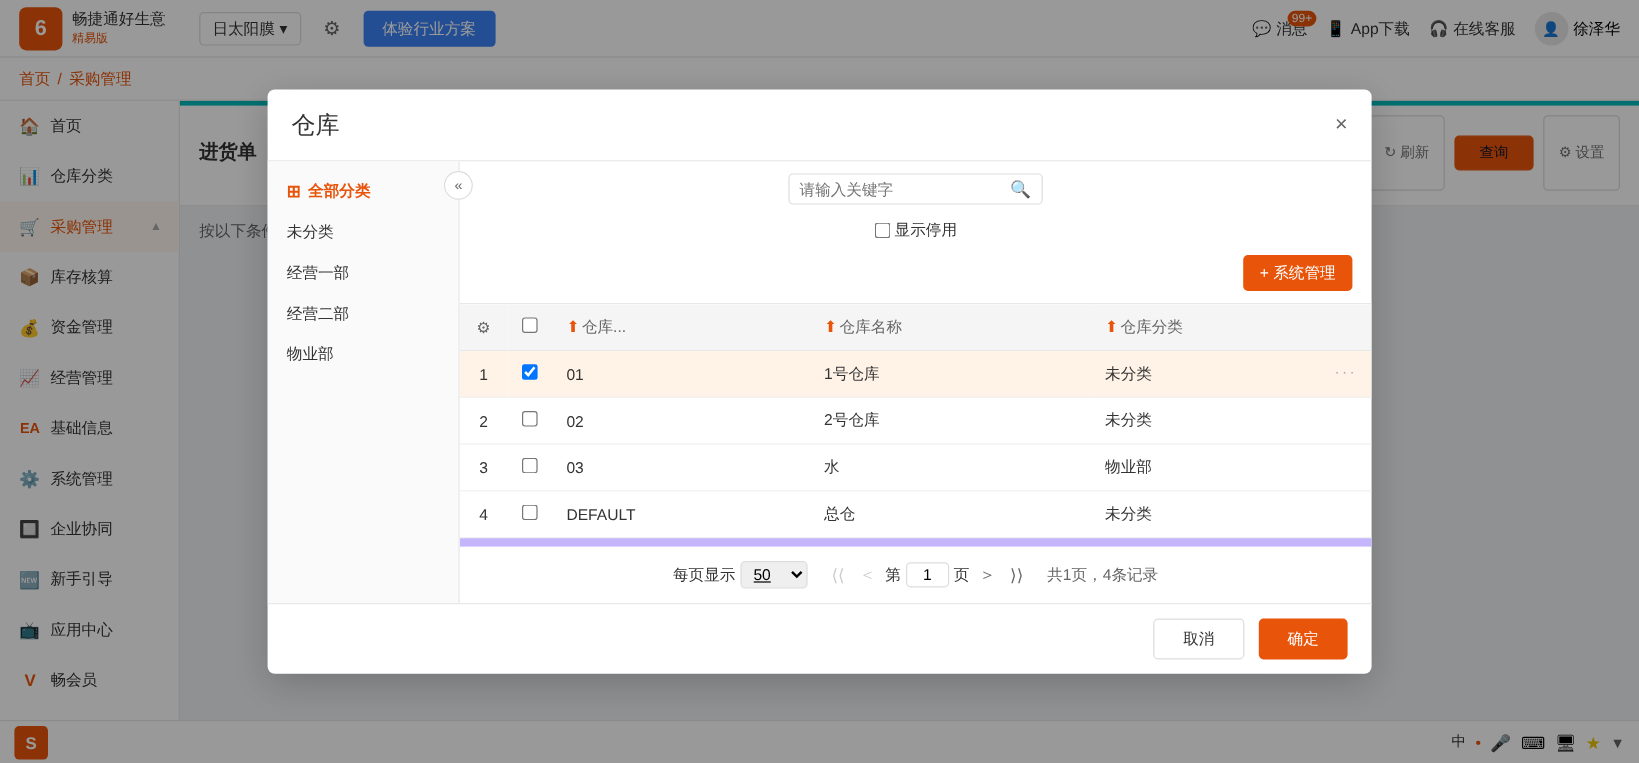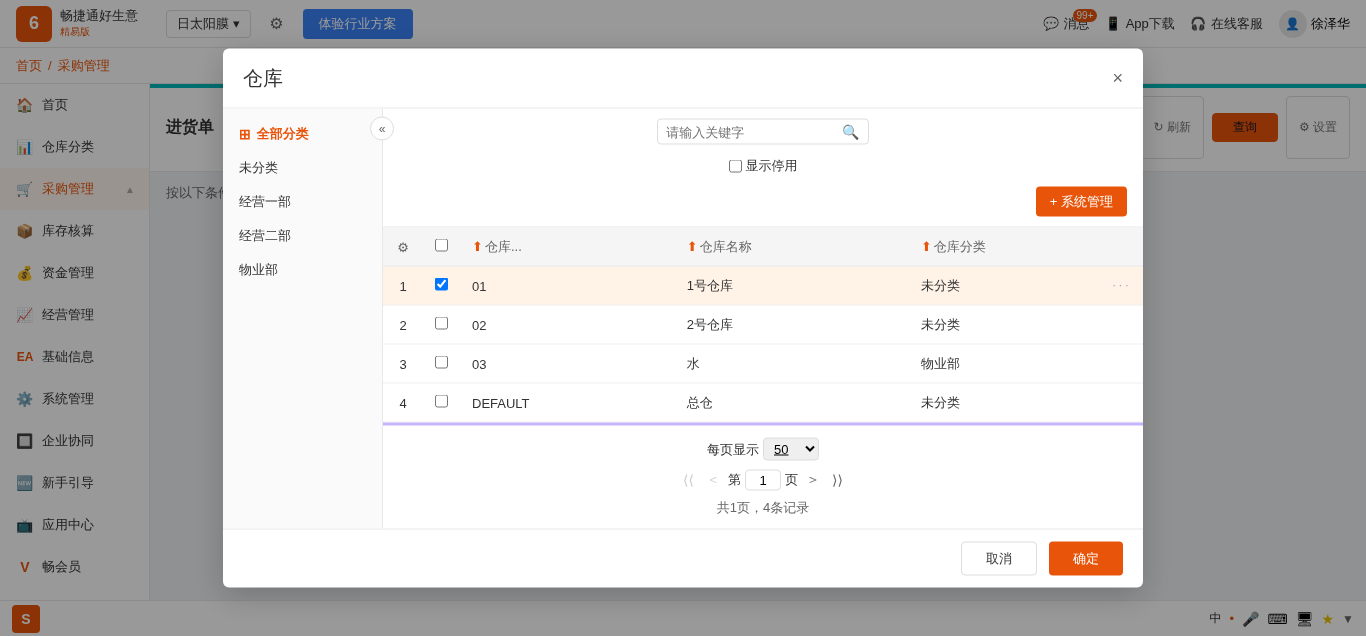--- a/index.html
+++ b/index.html
@@ -209,21 +209,21 @@
     tr.selected td { background: #fff3e8; }
     .th-gear { width: 40px; }
     .th-cb { width: 36px; }
     .sort-icon { color: #e8540a; margin-right: 2px; }
     .more-dots { color: #aaa; letter-spacing: 2px; }
 
     
     .pagination {
       padding: 12px 16px;
       display: flex; align-items: center; justify-content: center; gap: 8px;
-      border-top: 3px solid #c4b5fd; font-size: 13px; color: #333; flex-direction: column;
+      border-top: 7px solid #c4b5fd; font-size: 13px; color: #333;
     }
     .page-size-select {
       display: flex; align-items: center; gap: 4px;
     }
     .page-size-select select {
       border: 1px solid #ddd; border-radius: 4px; padding: 2px 6px; font-size: 13px; text-decoration: underline;
     }
     .page-nav { display: flex; align-items: center; gap: 4px; margin: 0 8px; }
     .page-nav button {
       border: none; background: none; cursor: pointer; color: #666; font-size: 14px; padding: 2px 4px;

